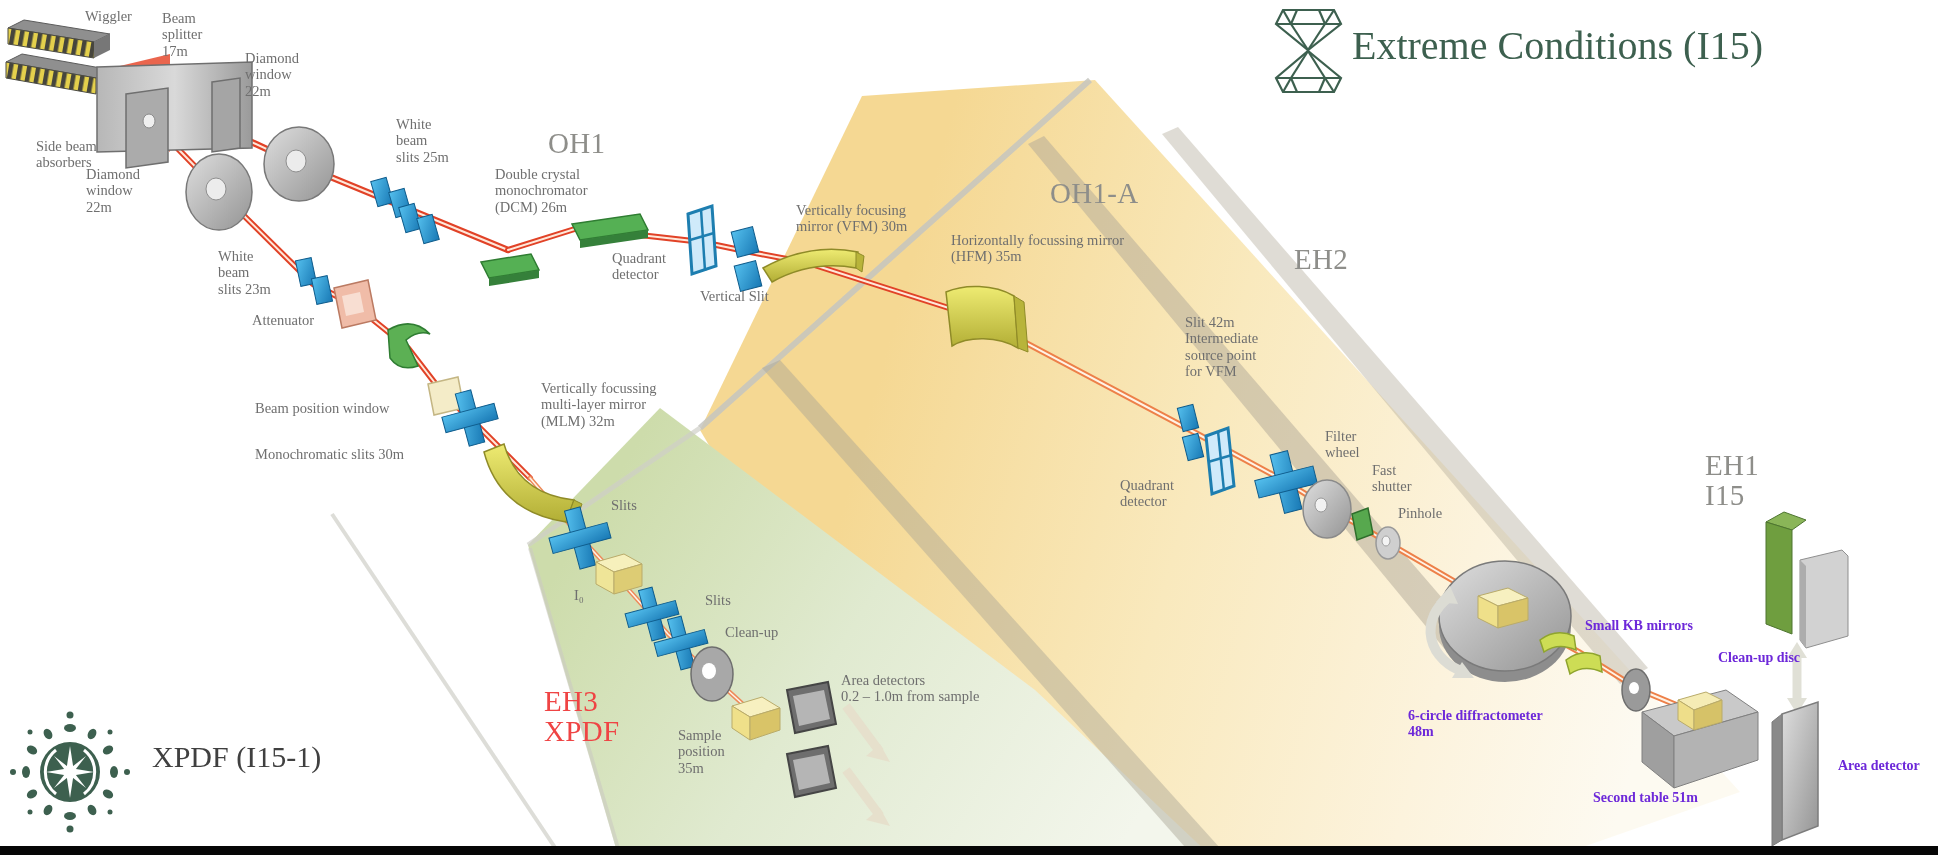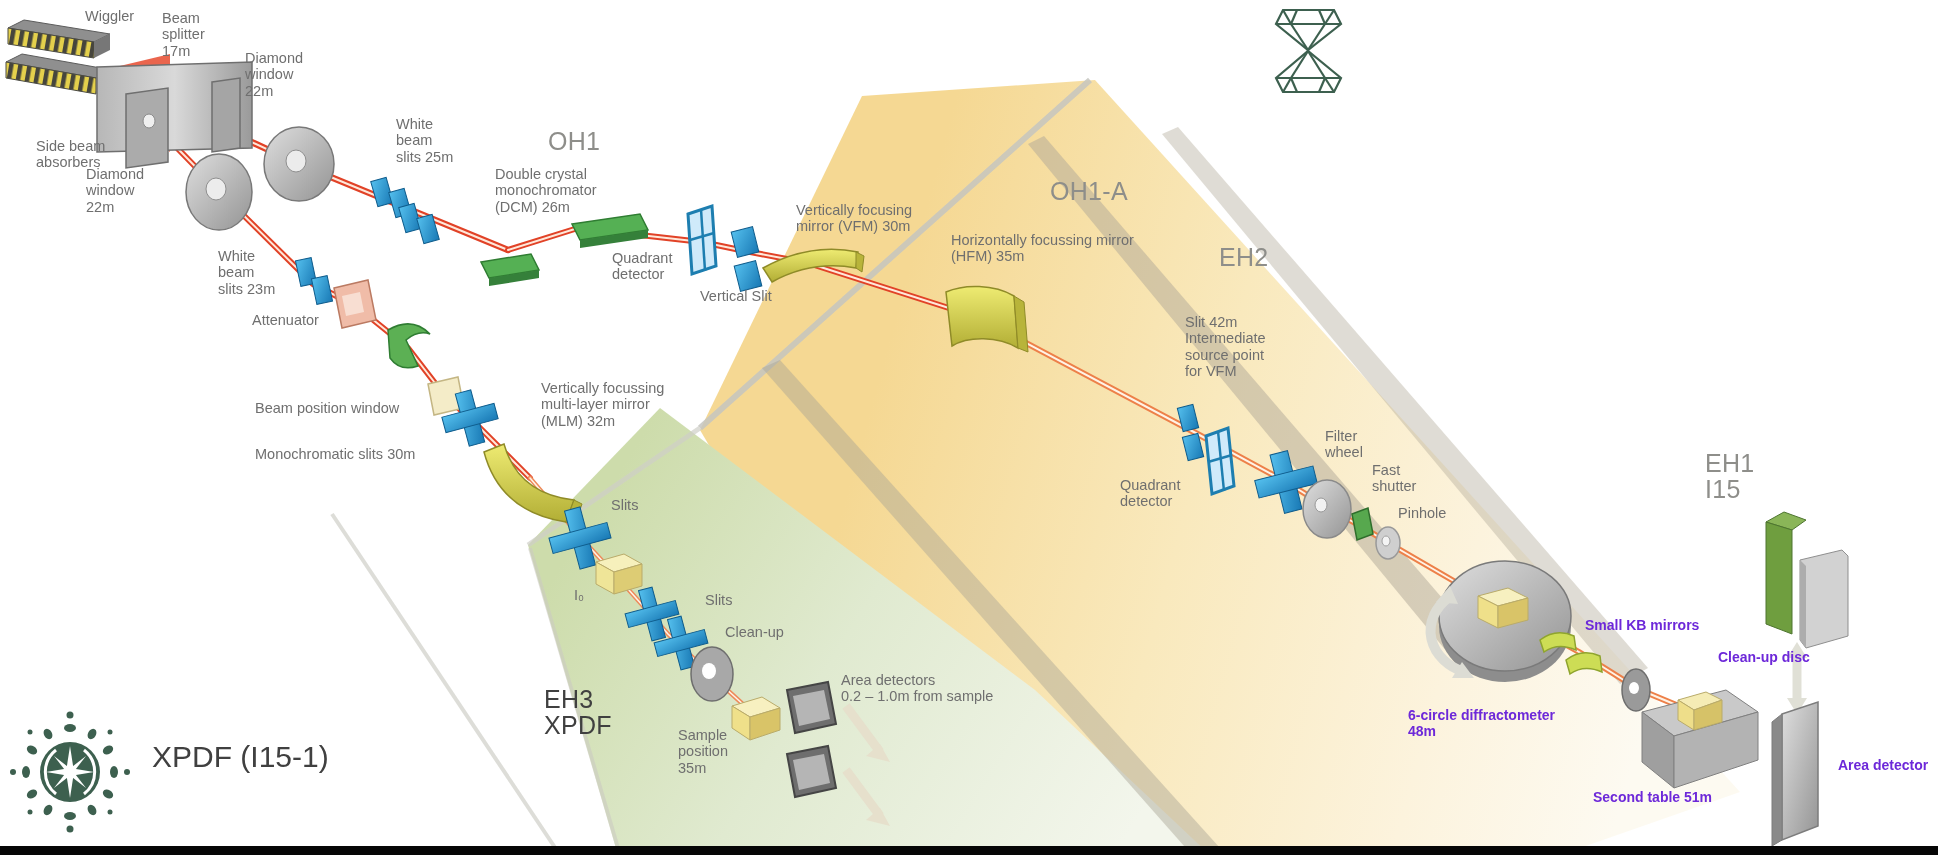--- a/index.html
+++ b/index.html
@@ -1,21 +1,21 @@
 <!DOCTYPE html>
 <html><head>
 <meta charset="utf-8">
 <style>
   html,body{margin:0;padding:0;background:#ffffff;}
   #stage{position:relative;width:1938px;height:855px;background:#ffffff;overflow:hidden;
-         font-family:Liberation Sans, sans-serif;}
+         font-family:Liberation Serif, serif;}
   #stage svg{position:absolute;left:0;top:0;}
   .lbl{position:absolute;font-size:14.5px;line-height:1.13;color:#6f6f6f;white-space:pre-line;}
-  .sec{font-size:25px;color:#8e8e8a;line-height:1.05;letter-spacing:.3px;}
-  .sec-green{color:#404040;}
+  .sec{font-size:29px;color:#8e8e8a;line-height:1.05;letter-spacing:.3px;}
+  .sec-green{color:#ef4444;}
   .bold{font-weight:700;color:#6d28d9;font-size:14px;}
   .logo-lg{position:absolute;color:#3d604f;font-size:40px;white-space:nowrap;}
   .logo-sm{position:absolute;color:#404040;font-size:30px;white-space:nowrap;}
 </style>
 </head>
 <body>
 
 <div id="stage">
 
 <svg width="1938" height="855" viewBox="0 0 1938 855">
@@ -384,21 +384,21 @@
 monochromator
 (DCM) 26m</div>
 <div class="lbl" style="left:612px;top:250px">Quadrant
 detector</div>
 <div class="lbl" style="left:700px;top:288px">Vertical Slit</div>
 <div class="lbl" style="left:796px;top:202px">Vertically focusing
 mirror (VFM) 30m</div>
 <div class="lbl sec" style="left:1050px;top:178px">OH1-A</div>
 <div class="lbl" style="left:951px;top:232px">Horizontally focussing mirror
 (HFM) 35m</div>
-<div class="lbl sec" style="left:1219px;top:244px">EH2</div>
+<div class="lbl sec" style="left:1294px;top:244px">EH2</div>
 <div class="lbl" style="left:1185px;top:314px">Slit 42m
 Intermediate
 source point
 for VFM</div>
 <div class="lbl" style="left:1325px;top:428px">Filter
 wheel</div>
 <div class="lbl" style="left:1372px;top:462px">Fast
 shutter</div>
 <div class="lbl" style="left:1398px;top:505px">Pinhole</div>
 <div class="lbl" style="left:1120px;top:477px">Quadrant
@@ -425,15 +425,16 @@
 0.2 – 1.0m from sample</div>
 <div class="lbl sec" style="left:1705px;top:450px">EH1
 I15</div>
 <div class="lbl bold" style="left:1585px;top:618px">Small KB mirrors</div>
 <div class="lbl bold" style="left:1718px;top:650px">Clean-up disc</div>
 <div class="lbl bold" style="left:1408px;top:708px">6-circle diffractometer
 48m</div>
 <div class="lbl bold" style="left:1593px;top:790px">Second table 51m</div>
 <div class="lbl bold" style="left:1838px;top:758px">Area detector</div>
 
+<div class="logo-lg" style="left:1352px;top:22px">Extreme Conditions (I15)</div>
 <div class="logo-sm" style="left:152px;top:740px">XPDF (I15-1)</div>
 
 </div>
 
 </body></html>

